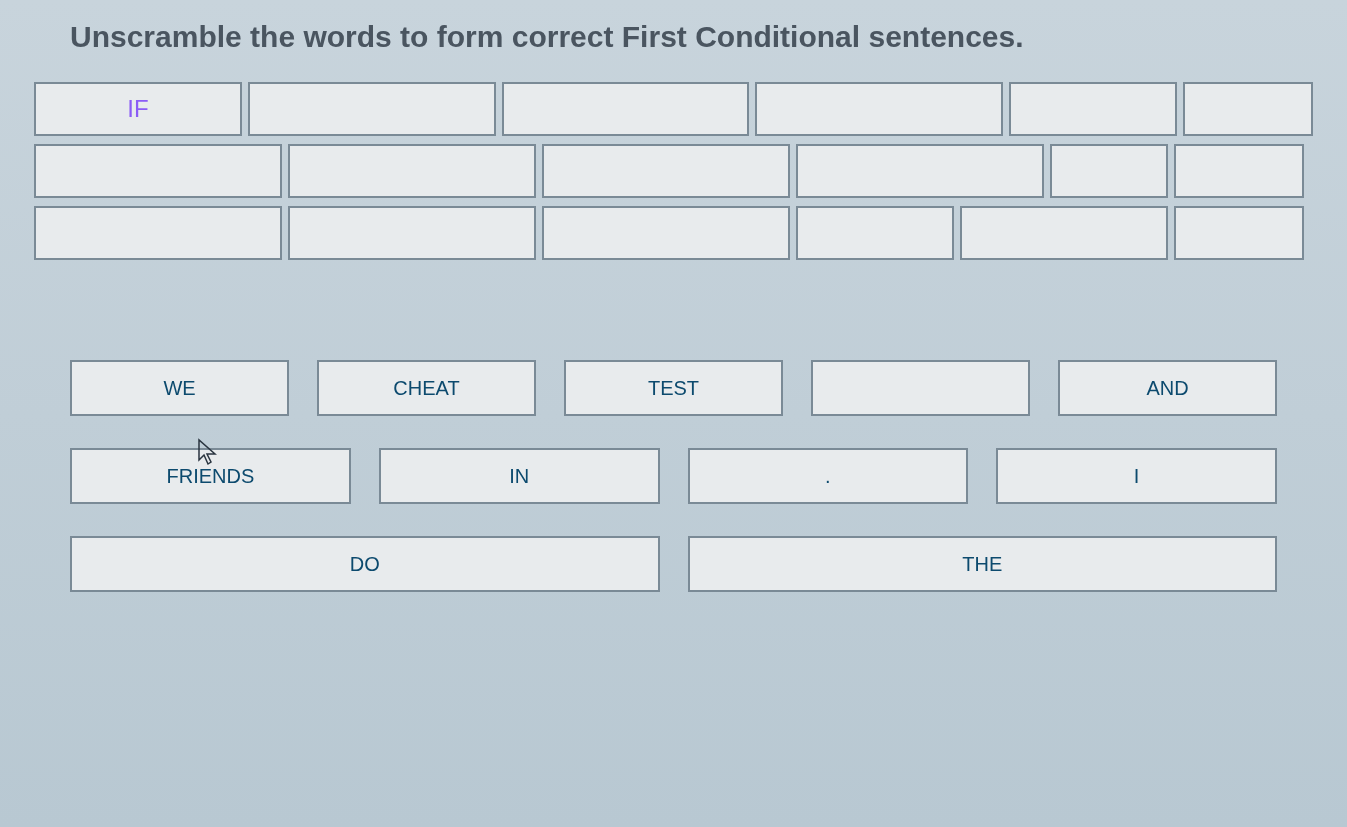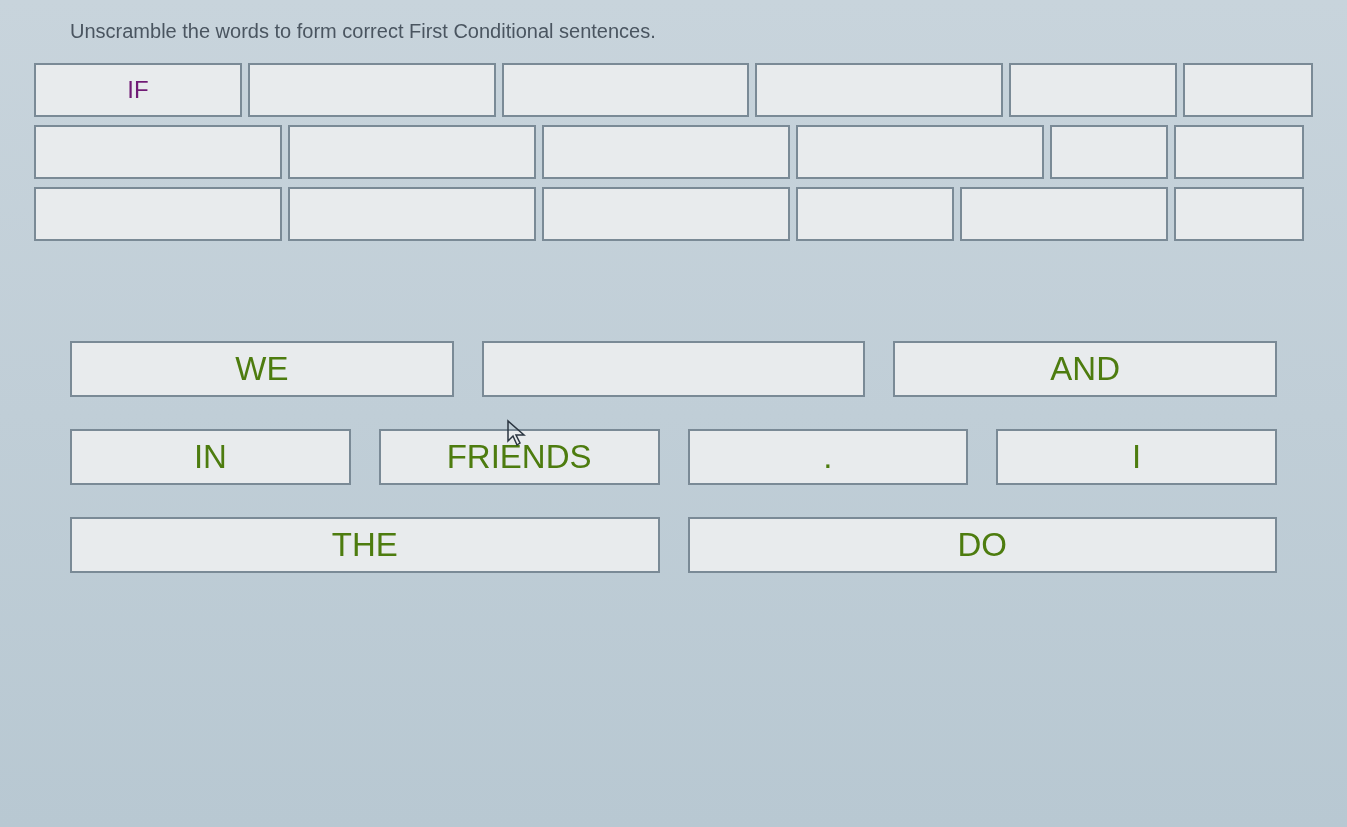--- a/index.html
+++ b/index.html
@@ -10,23 +10,23 @@
     body {
       font-family: Arial, Helvetica, sans-serif;
       background: linear-gradient(180deg, #c8d4dc 0%, #b8c8d2 100%);
       width: 1347px;
       height: 827px;
       padding: 20px 30px;
       overflow: hidden;
     }
     .instruction {
       color: #4a5560;
-      font-size: 20px;
-      font-weight: 400;
-      margin-bottom: 20px;
+      font-size: 30px;
+      font-weight: 700;
+      margin-bottom: 28px;
       margin-left: 40px;
     }
     .drop-area {
       margin-bottom: 100px;
     }
     .drop-row {
       display: flex;
       gap: 6px;
       margin-bottom: 8px;
       padding: 0 4px;
@@ -36,21 +36,21 @@
       border: 2px solid #7a8a96;
       height: 54px;
       display: flex;
       align-items: center;
       justify-content: center;
       font-size: 24px;
       color: #4a5560;
       font-weight: 400;
     }
     .slot.filled {
-      color: #701a75;
+      color: #8b5cf6;
     }
     
     .r1-s1 { width: 208px; }
     .r1-s2 { width: 248px; }
     .r1-s3 { width: 248px; }
     .r1-s4 { width: 248px; }
     .r1-s5 { width: 168px; }
     .r1-s6 { width: 130px; }
     
     .r2-s1 { width: 248px; }
@@ -76,22 +76,22 @@
       margin-bottom: 32px;
       padding: 0 40px;
     }
     .word-tile {
       background: #e8ebed;
       border: 2px solid #7a8a96;
       height: 56px;
       display: flex;
       align-items: center;
       justify-content: center;
-      font-size: 33px;
-      color: #4d7c0f;
+      font-size: 20px;
+      color: #0c4a6e;
       cursor: move;
       flex: 1;
     }
     .word-tile.empty {
       font-size: 20px;
       color: #4a5560;
     }
     .cursor {
       position: absolute;
       pointer-events: none;
@@ -127,33 +127,35 @@
     <div class="slot r3-s3"></div>
     <div class="slot r3-s4"></div>
     <div class="slot r3-s5"></div>
     <div class="slot r3-s6"></div>
   </div>
 </div>
 
 <div class="word-bank">
   <div class="word-row">
     <div class="word-tile">WE</div>
+    <div class="word-tile">CHEAT</div>
+    <div class="word-tile">TEST</div>
     <div class="word-tile empty"></div>
     <div class="word-tile">AND</div>
   </div>
   <div class="word-row">
-    <div class="word-tile">IN</div>
     <div class="word-tile" style="position:relative;">
       <span>FRIENDS</span>
       <span class="cursor" style="position:absolute; left:125px; top:-12px;">
         <svg width="22" height="28" viewBox="0 0 22 28">
           <path d="M2 2 L2 22 L7 17 L11 26 L14 24 L10 16 L18 16 Z" fill="none" stroke="#2a3540" stroke-width="1.5"></path>
         </svg>
       </span>
     </div>
+    <div class="word-tile">IN</div>
     <div class="word-tile">.</div>
     <div class="word-tile">I</div>
   </div>
   <div class="word-row">
+    <div class="word-tile">DO</div>
     <div class="word-tile">THE</div>
-    <div class="word-tile">DO</div>
   </div>
 </div>
 
 </body></html>

